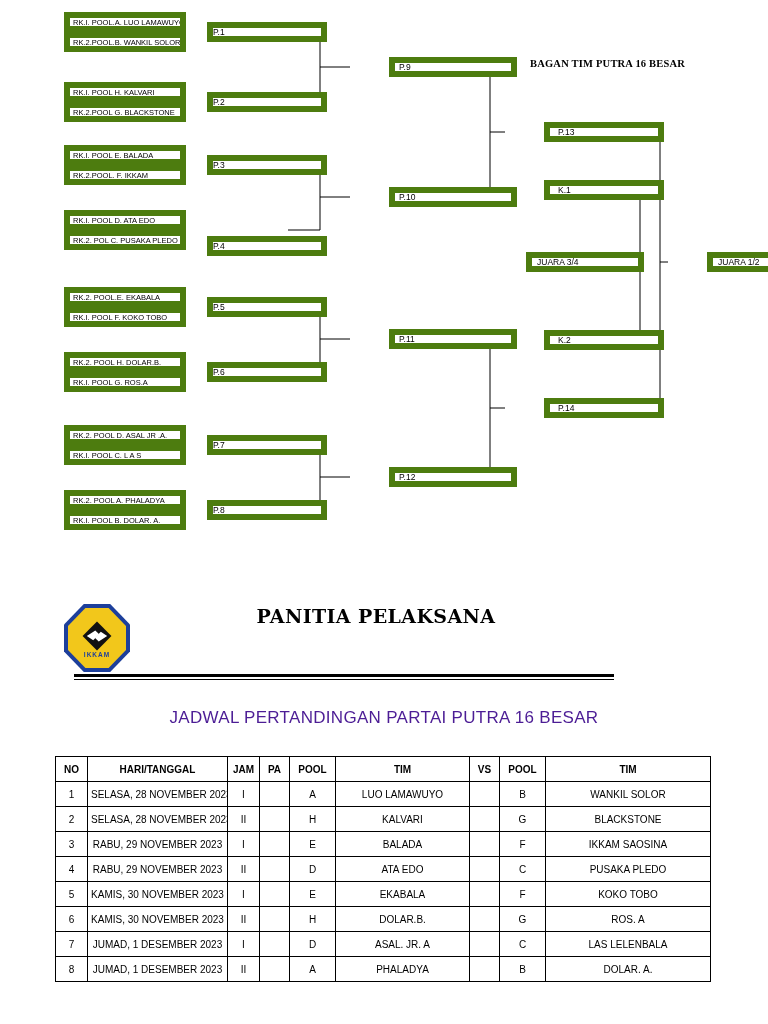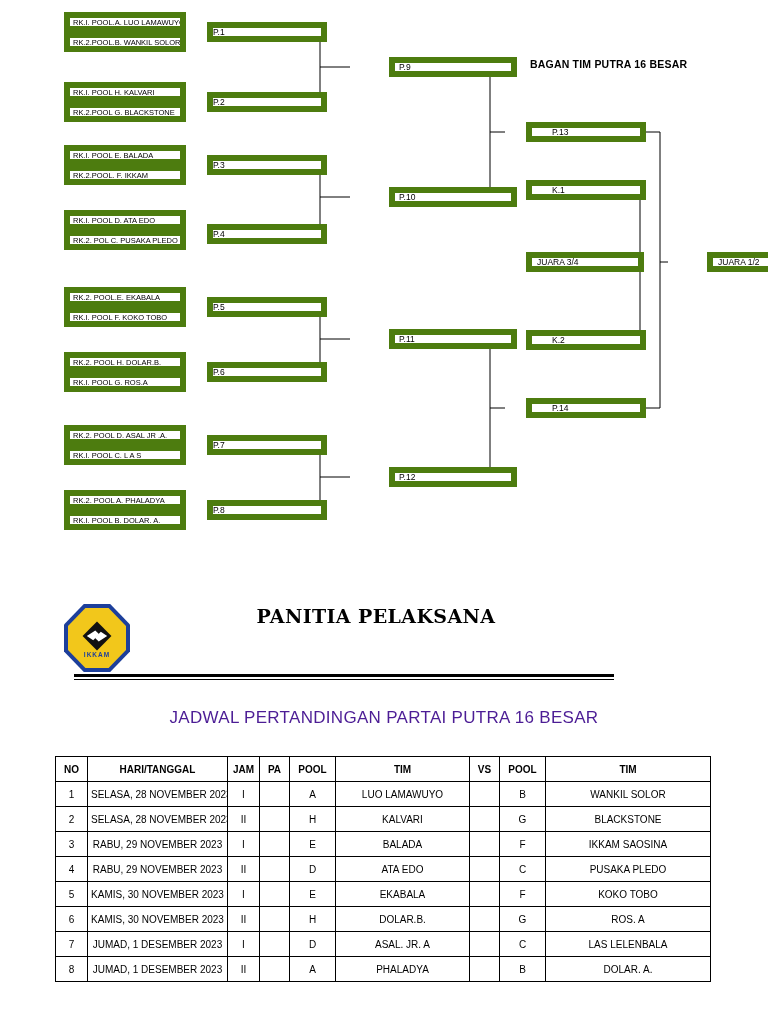--- a/index.html
+++ b/index.html
@@ -10,23 +10,23 @@
   }
 
   
   .bracket-layer { position:absolute; left:0; top:0; width:768px; height:545px; }
   .lines { position:absolute; left:0; top:0; }
   .bx { position:absolute; height:20px; border:6px solid #4d7c0f; background:#fff;
         display:flex; align-items:center; overflow:hidden; white-space:nowrap;margin-left:39px; }
   .tbox { left:25px; width:122px; font-size:7.5px; padding-left:3px; }
   .mbox { left:168px; width:120px; font-size:8.5px; }
   .qbox { left:350px; width:128px; font-size:8.5px; padding-left:4px; }
-  .sbox { left:487px; width:120px; font-size:8.5px; padding-left:20px; }
+  .sbox { left:505px; width:120px; font-size:8.5px; padding-left:8px; }
   .fbox { font-size:8.5px; padding-left:5px; }
-  .bracket-title { position:absolute; left:530px; top:58px; font-size:10.5px; font-weight:700; letter-spacing:0.2px; }
+  .bracket-title { position:absolute; left:530px; top:58px; font-size:10.5px; font-weight:700; letter-spacing:0.2px;font-family:Liberation Serif, serif; }
 
   
   .logo { position:absolute; left:64px; top:604px; width:66px; height:68px; }
   .octa-outer { position:absolute; left:0; top:0; width:66px; height:68px; background:#1d3f9b;
     clip-path:polygon(30% 0,70% 0,100% 30%,100% 70%,70% 100%,30% 100%,0 70%,0 30%); }
   .octa-inner { position:absolute; left:4px; top:4px; width:58px; height:60px; background:#f2c71b;
     clip-path:polygon(30% 0,70% 0,100% 30%,100% 70%,70% 100%,30% 100%,0 70%,0 30%);
     display:flex; flex-direction:column; align-items:center; justify-content:center; }
   .emblem { width:34px; height:34px; }
   .logo-label { font-size:6.5px; font-weight:700; color:#1d3f9b; margin-top:-2px; letter-spacing:1px; }
@@ -85,21 +85,21 @@
     <div class="bx tbox" style="top:82px">RK.I. POOL H.  KALVARI</div>
     <div class="bx tbox" style="top:102px">RK.2.POOL G.  BLACKSTONE</div>
     <div class="bx mbox" style="top:92px">P.2</div>
 
     <div class="bx tbox" style="top:145px">RK.I. POOL E.   BALADA</div>
     <div class="bx tbox" style="top:165px">RK.2.POOL. F. IKKAM</div>
     <div class="bx mbox" style="top:155px">P.3</div>
 
     <div class="bx tbox" style="top:210px">RK.I. POOL D.  ATA EDO</div>
     <div class="bx tbox" style="top:230px">RK.2. POL C. PUSAKA PLEDO</div>
-    <div class="bx mbox" style="top:224px">P.4</div>
+    <div class="bx mbox" style="top:236px">P.4</div>
 
     <div class="bx tbox" style="top:287px">RK.2. POOL.E. EKABALA</div>
     <div class="bx tbox" style="top:307px">RK.I. POOL F. KOKO TOBO</div>
     <div class="bx mbox" style="top:297px">P.5</div>
 
     <div class="bx tbox" style="top:352px">RK.2. POOL H. DOLAR.B.</div>
     <div class="bx tbox" style="top:372px">RK.I. POOL G. ROS.A</div>
     <div class="bx mbox" style="top:362px">P.6</div>
 
     <div class="bx tbox" style="top:425px">RK.2. POOL D. ASAL JR .A.</div>

